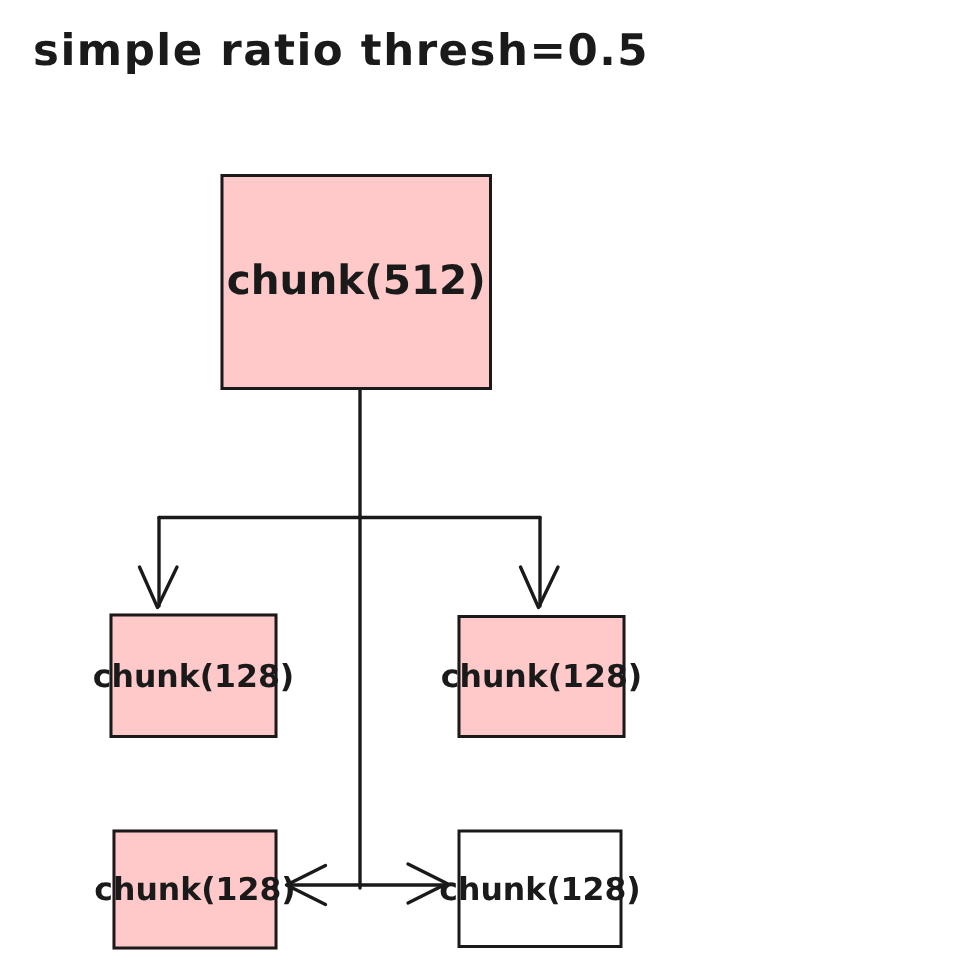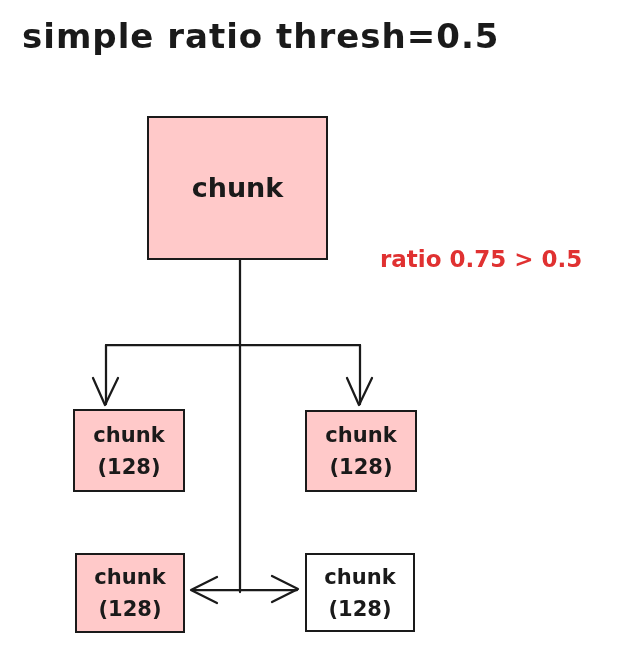--- a/index.html
+++ b/index.html
@@ -13,21 +13,21 @@
     height: 652px;
     background: #ffffff;
     overflow: hidden;
     font-family: "DejaVu Sans", "Liberation Sans", sans-serif;
     color: #1a1a1a;
   }
   .title {
     position: absolute;
     left: 22px;
     top: 16px;
-    font-size: 34px;
+    font-size: 29px;
     font-weight: 700;
     letter-spacing: 1px;
     white-space: nowrap;
   }
   .annotation {
     position: absolute;
     left: 380px;
     top: 242px;
     font-size: 23px;
     font-weight: 700;
@@ -46,21 +46,21 @@
     stroke-width: 2.25;
     fill: none;
     stroke-linecap: round;
     stroke-linejoin: round;
   }
   .node {
     position: absolute;
     box-sizing: border-box;
     border: 2px solid #1a1a1a;
     display: flex;
-    flex-direction: column;
+    flex-direction: row;
     align-items: center;
     justify-content: center;
     text-align: left;
     font-weight: 700;
   }
   .node-root {
     left: 147px;
     top: 116px;
     width: 181px;
     height: 144px;
@@ -77,37 +77,37 @@
   .node-merged-right{ left: 305px; top: 553px; width: 110px; height: 79px; }
 </style>
 </head>
 <body>
 
 <div class="canvas">
 
   <div class="title">simple ratio thresh=0.5</div>
 
   <div class="annotation" style="color: rgb(224, 49, 49);">
-    <div>ratio 0.75 &gt; 0.5</div>
   </div>
 
   <svg class="connectors" viewBox="0 0 640 652" xmlns="http://www.w3.org/2000/svg">
     <path d="M240 260 V592"></path>
     <path d="M106 345 H360"></path>
     <path d="M106 345 V404"></path>
     <polyline points="93,378 105,405 118,378"></polyline>
     <path d="M360 345 V404"></path>
     <polyline points="347,378 359,405 372,378"></polyline>
     <path d="M192 590 H297"></path>
     <polyline points="217,577 191,590 217,603"></polyline>
     <polyline points="272,576 298,589 272,602"></polyline>
   </svg>
 
   <div class="node node-root" style="background-color: rgb(255, 201, 201);">
     <div>chunk</div>
+    <div>(512)</div>
   </div>
 
   <div class="node node-sm node-child-left" style="background-color: rgb(255, 201, 201);">
     <div>chunk</div>
     <div>(128)</div>
   </div>
 
   <div class="node node-sm node-child-right" style="background-color: rgb(255, 201, 201);">
     <div>chunk</div>
     <div>(128)</div>

